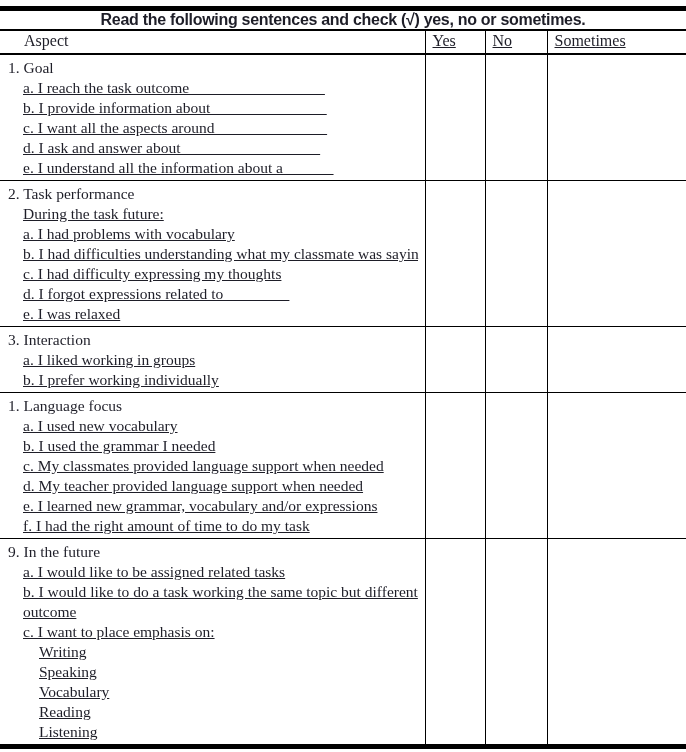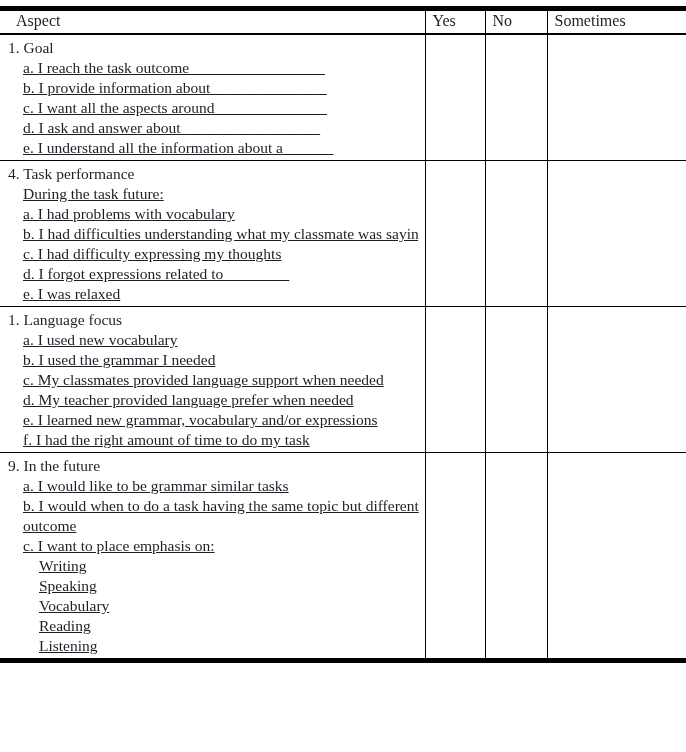--- a/index.html
+++ b/index.html
@@ -38,21 +38,21 @@
   tr.header-row th {
     font-weight: normal;
     text-align: left;
     font-size: 16px;
     line-height: 18px;
     padding: 1px 6px 3px 7px;
     border-bottom: 2px solid #000000;
     vertical-align: top;
   }
   tr.header-row th.col-aspect {
-    padding-left: 16px;
+    padding-left: 24px;
   }
   tbody tr {
     border-bottom: 1px solid #000000;
     margin-left: 11px;
   }
   tbody tr:last-child {
     border-bottom: none;
   }
   td.aspect-cell {
     padding: 3px 6px 2px 8px;
@@ -61,34 +61,38 @@
   .aspect-line {
     line-height: 20px;
     white-space: nowrap;
     overflow: hidden;
   }
   .ind-0 { padding-left: 0; }
   .ind-1 { padding-left: 15px; text-decoration: underline; }
   .ind-2 { padding-left: 31px; text-decoration: underline; }
   td.answer-cell, tr.header-row th.bordered {
     border-left: 1px solid #000000;
+    text-decoration: underline;
   }
 </style>
 </head>
 <body>
 
 <div class="page">
   <table class="checklist">
     <colgroup>
       <col style="width:425px">
       <col style="width:60px">
       <col style="width:62px">
       <col style="width:139px">
     </colgroup>
     <thead>
+      <tr class="title-row">
+        <td colspan="4">Read the following sentences and check (√) yes, no or sometimes.</td>
+      </tr>
       <tr class="header-row">
         <th class="col-aspect">Aspect</th>
         <th class="col-yes bordered">Yes</th>
         <th class="col-no bordered">No</th>
         <th class="col-sometimes bordered">Sometimes</th>
       </tr>
     </thead>
     <tbody>
         <tr>
           <td class="aspect-cell">
@@ -98,51 +102,61 @@
             <div class="aspect-line ind-1">c. I want all the aspects around ______________</div>
             <div class="aspect-line ind-1">d. I ask and answer about__________________</div>
             <div class="aspect-line ind-1">e. I understand all the information about a ______</div>
           </td>
           <td class="answer-cell"></td>
           <td class="answer-cell"></td>
           <td class="answer-cell"></td>
         </tr>
         <tr>
           <td class="aspect-cell">
-            <div class="aspect-line ind-0">4. Task performance</div>
+            <div class="aspect-line ind-0">2. Task performance</div>
             <div class="aspect-line ind-1">During the task future:</div>
             <div class="aspect-line ind-1">a. I had problems with vocabulary</div>
             <div class="aspect-line ind-1">b. I had difficulties understanding what my classmate was saying</div>
             <div class="aspect-line ind-1">c. I had difficulty expressing my thoughts</div>
             <div class="aspect-line ind-1">d. I forgot expressions related to ________</div>
             <div class="aspect-line ind-1">e. I was relaxed</div>
           </td>
           <td class="answer-cell"></td>
           <td class="answer-cell"></td>
           <td class="answer-cell"></td>
         </tr>
         <tr>
           <td class="aspect-cell">
+            <div class="aspect-line ind-0">3. Interaction</div>
+            <div class="aspect-line ind-1">a. I liked working in groups</div>
+            <div class="aspect-line ind-1">b. I prefer working individually</div>
+          </td>
+          <td class="answer-cell"></td>
+          <td class="answer-cell"></td>
+          <td class="answer-cell"></td>
+        </tr>
+        <tr>
+          <td class="aspect-cell">
             <div class="aspect-line ind-0">1. Language focus</div>
             <div class="aspect-line ind-1">a. I used new vocabulary</div>
             <div class="aspect-line ind-1">b. I used the grammar I needed</div>
             <div class="aspect-line ind-1">c. My classmates provided language support when needed</div>
-            <div class="aspect-line ind-1">d. My teacher provided language prefer when needed</div>
+            <div class="aspect-line ind-1">d. My teacher provided language support when needed</div>
             <div class="aspect-line ind-1">e. I learned new grammar, vocabulary and/or expressions</div>
             <div class="aspect-line ind-1">f. I had the right amount of time to do my task</div>
           </td>
           <td class="answer-cell"></td>
           <td class="answer-cell"></td>
           <td class="answer-cell"></td>
         </tr>
         <tr>
           <td class="aspect-cell">
             <div class="aspect-line ind-0">9. In the future</div>
-            <div class="aspect-line ind-1">a. I would like to be grammar similar tasks</div>
-            <div class="aspect-line ind-1">b. I would when to do a task having the same topic but different</div>
+            <div class="aspect-line ind-1">a. I would like to be assigned related tasks</div>
+            <div class="aspect-line ind-1">b. I would like to do a task working the same topic but different</div>
             <div class="aspect-line ind-1">outcome</div>
             <div class="aspect-line ind-1">c. I want to place emphasis on:</div>
             <div class="aspect-line ind-2">Writing</div>
             <div class="aspect-line ind-2">Speaking</div>
             <div class="aspect-line ind-2">Vocabulary</div>
             <div class="aspect-line ind-2">Reading</div>
             <div class="aspect-line ind-2">Listening</div>
           </td>
           <td class="answer-cell"></td>
           <td class="answer-cell"></td>

